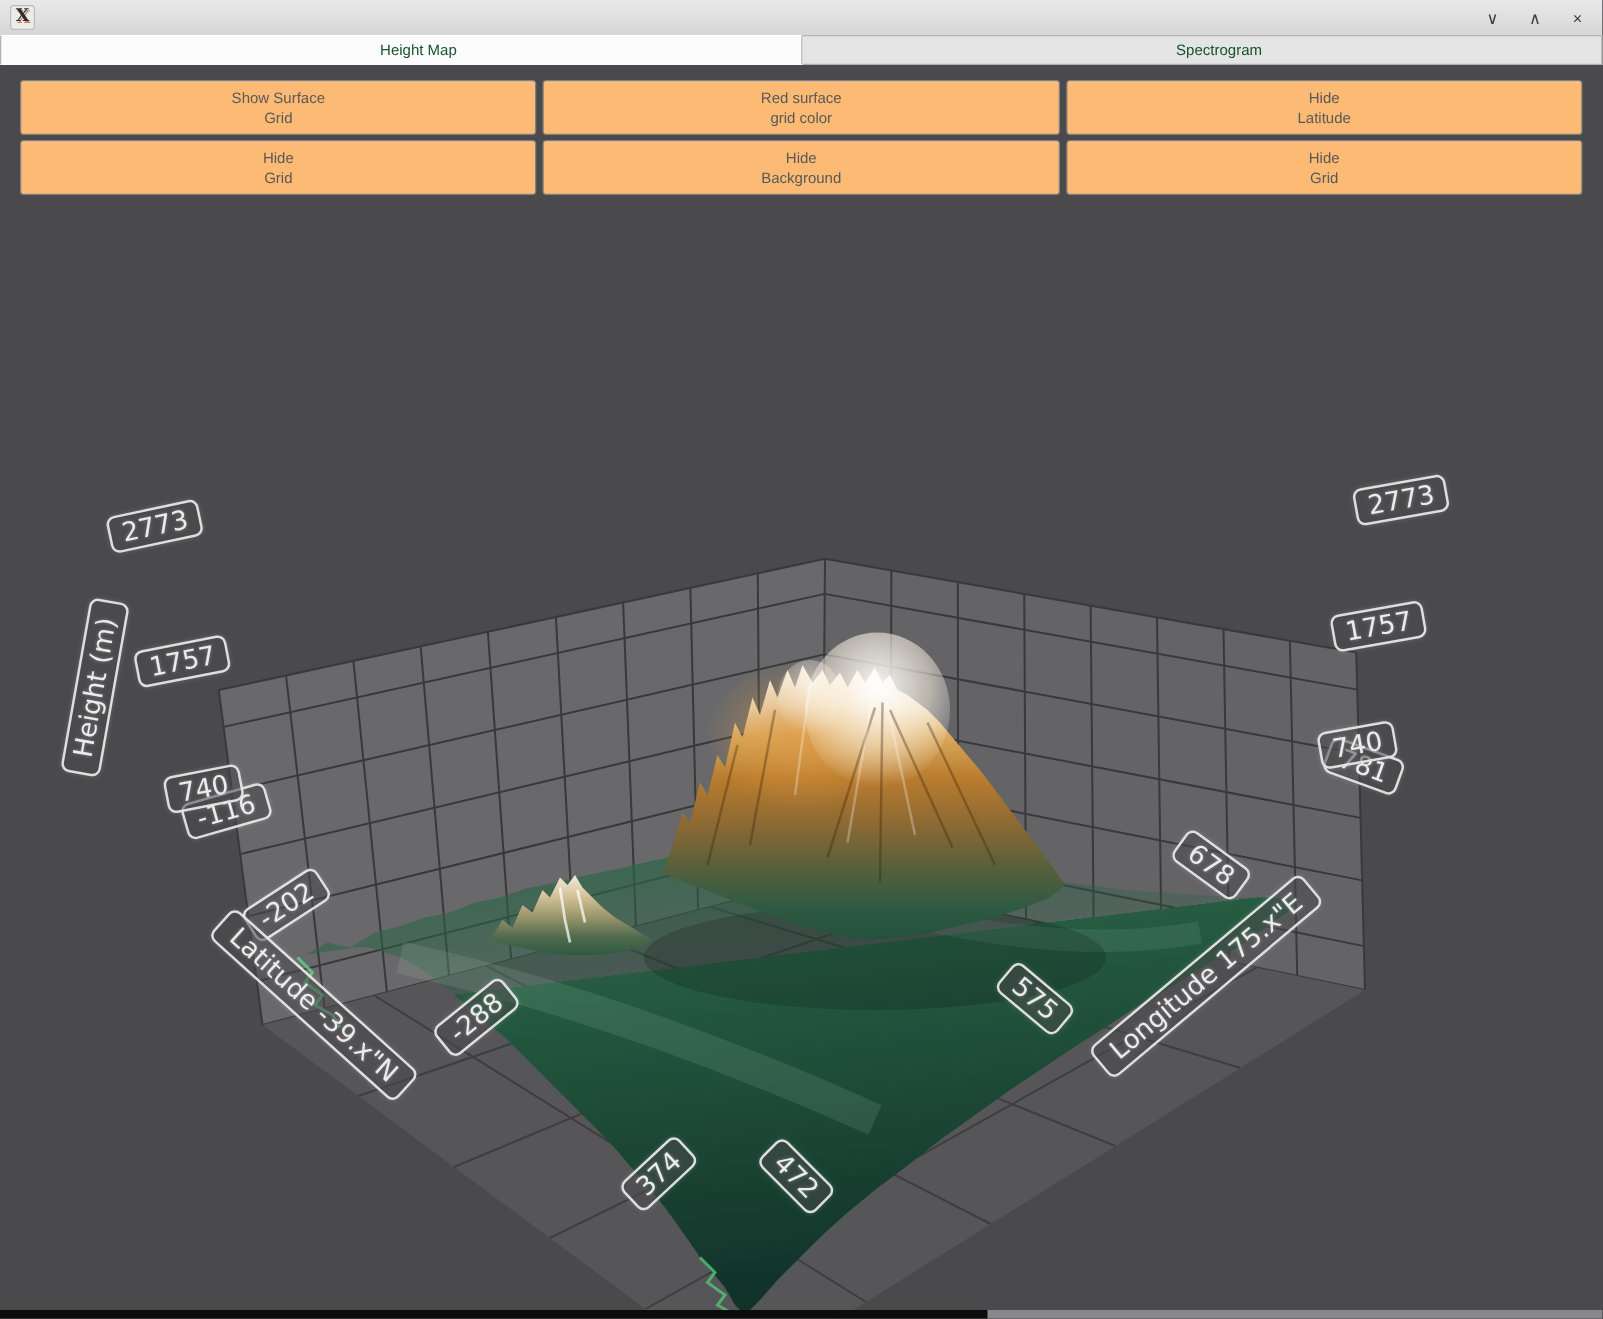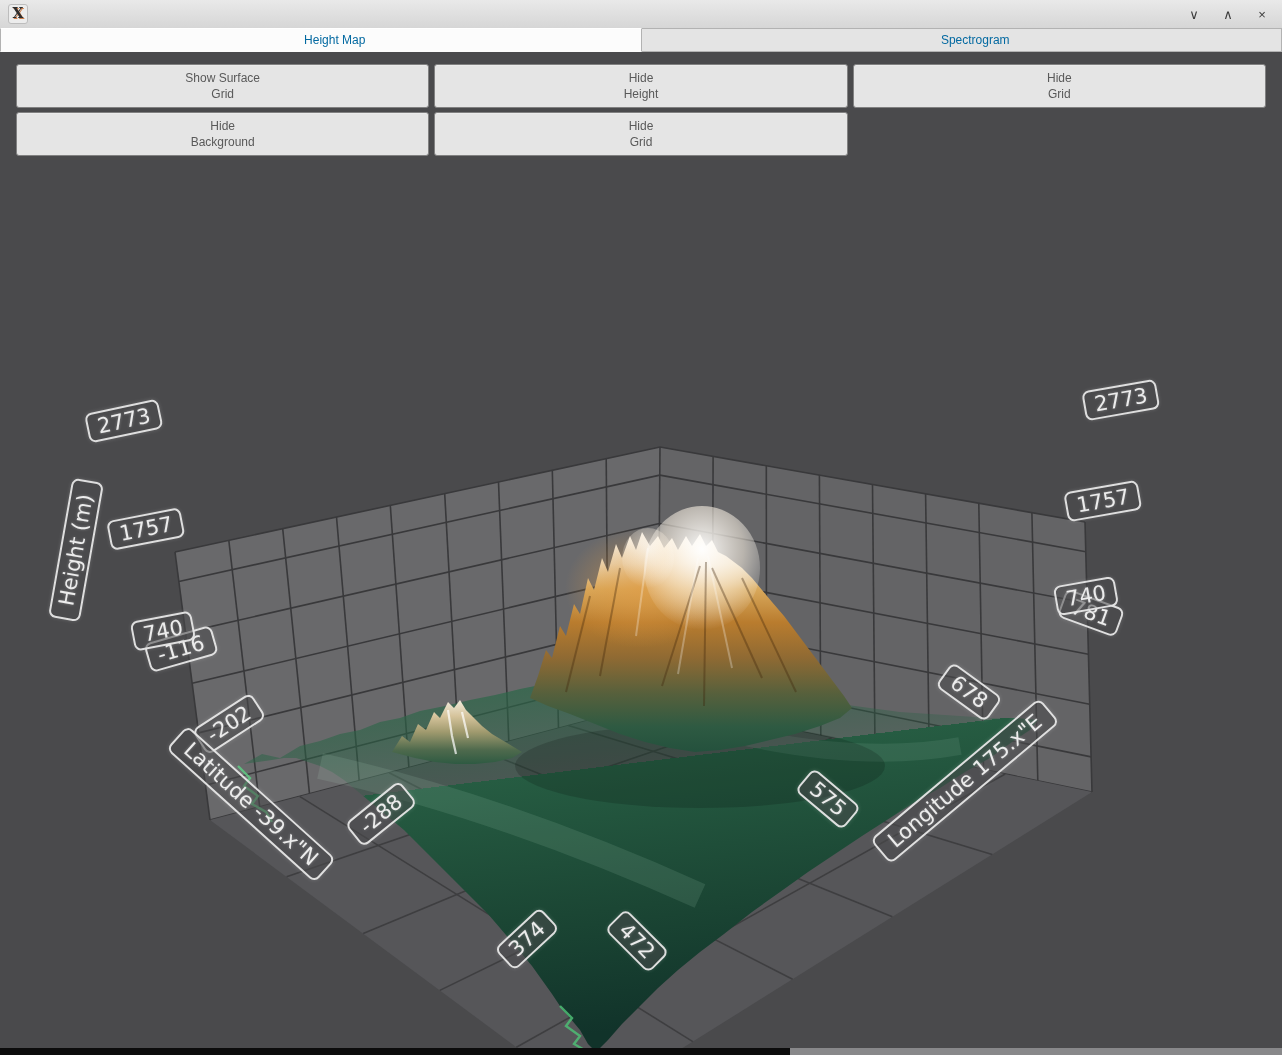--- a/index.html
+++ b/index.html
@@ -27,33 +27,33 @@
   }
   .win-controls{position:absolute;right:10px;top:0;height:28px;display:flex;align-items:center;gap:14px;}
   .win-btn{width:20px;text-align:center;font-size:13px;color:#3c3c3c;cursor:default;}
   
   .tabbar{
     position:absolute;left:0;top:28px;width:1282px;height:24px;
     display:flex;background:#cfcfcf;
   }
   .tab{
     flex:1;display:flex;align-items:center;justify-content:center;
-    font-size:12px;color:#0369a1;
+    font-size:12px;color:#14532d;
     background:#e4e4e4;border:1px solid #b2b2b2;border-left:none;padding-left:28px;
   }
   .tab:first-child{border-left:1px solid #b2b2b2;}
   .tab.active{background:#fcfcfc;border-bottom-color:#fcfcfc;border-top:1px solid #fff;}
   
   .content{position:absolute;left:0;top:52px;width:1282px;height:1003px;background:#4a4a4c;}
   .btn-grid{
     position:absolute;left:16px;top:12px;width:1250px;
     display:grid;grid-template-columns:1fr 1fr 1fr;gap:4px 5px;
   }
   .gbtn{
-    height:42px;background:#e5e5e5;border:1px solid #818181;border-radius:3px;
+    height:42px;background:#fdba74;border:1px solid #818181;border-radius:3px;
     box-shadow:inset 0 1px 0 rgba(255,255,255,.25);
     display:flex;flex-direction:column;align-items:center;justify-content:center;
     font-size:12px;line-height:16px;color:#595959;text-align:center;cursor:default;
   }
   
   .scene{position:absolute;left:0;top:154px;width:1282px;height:901px;z-index:1;}
   
   .labels{position:absolute;inset:0;z-index:5;pointer-events:none;font-family:"DejaVu Sans",sans-serif;}
   .axlab{
     position:absolute;transform:translate(-50%,-50%);
@@ -86,22 +86,26 @@
 </div>
 
 <div class="content">
 
   <div class="btn-grid">
     <div class="gbtn">
       <span>Show Surface</span>
       <span>Grid</span>
     </div>
     <div class="gbtn">
-      <span>Hide</span>
-      <span>Height</span>
+      <span>Red surface</span>
+      <span>grid color</span>
+    </div>
+    <div class="gbtn">
+      <span>Hide</span>
+      <span>Latitude</span>
     </div>
     <div class="gbtn">
       <span>Hide</span>
       <span>Grid</span>
     </div>
     <div class="gbtn">
       <span>Hide</span>
       <span>Background</span>
     </div>
     <div class="gbtn">

